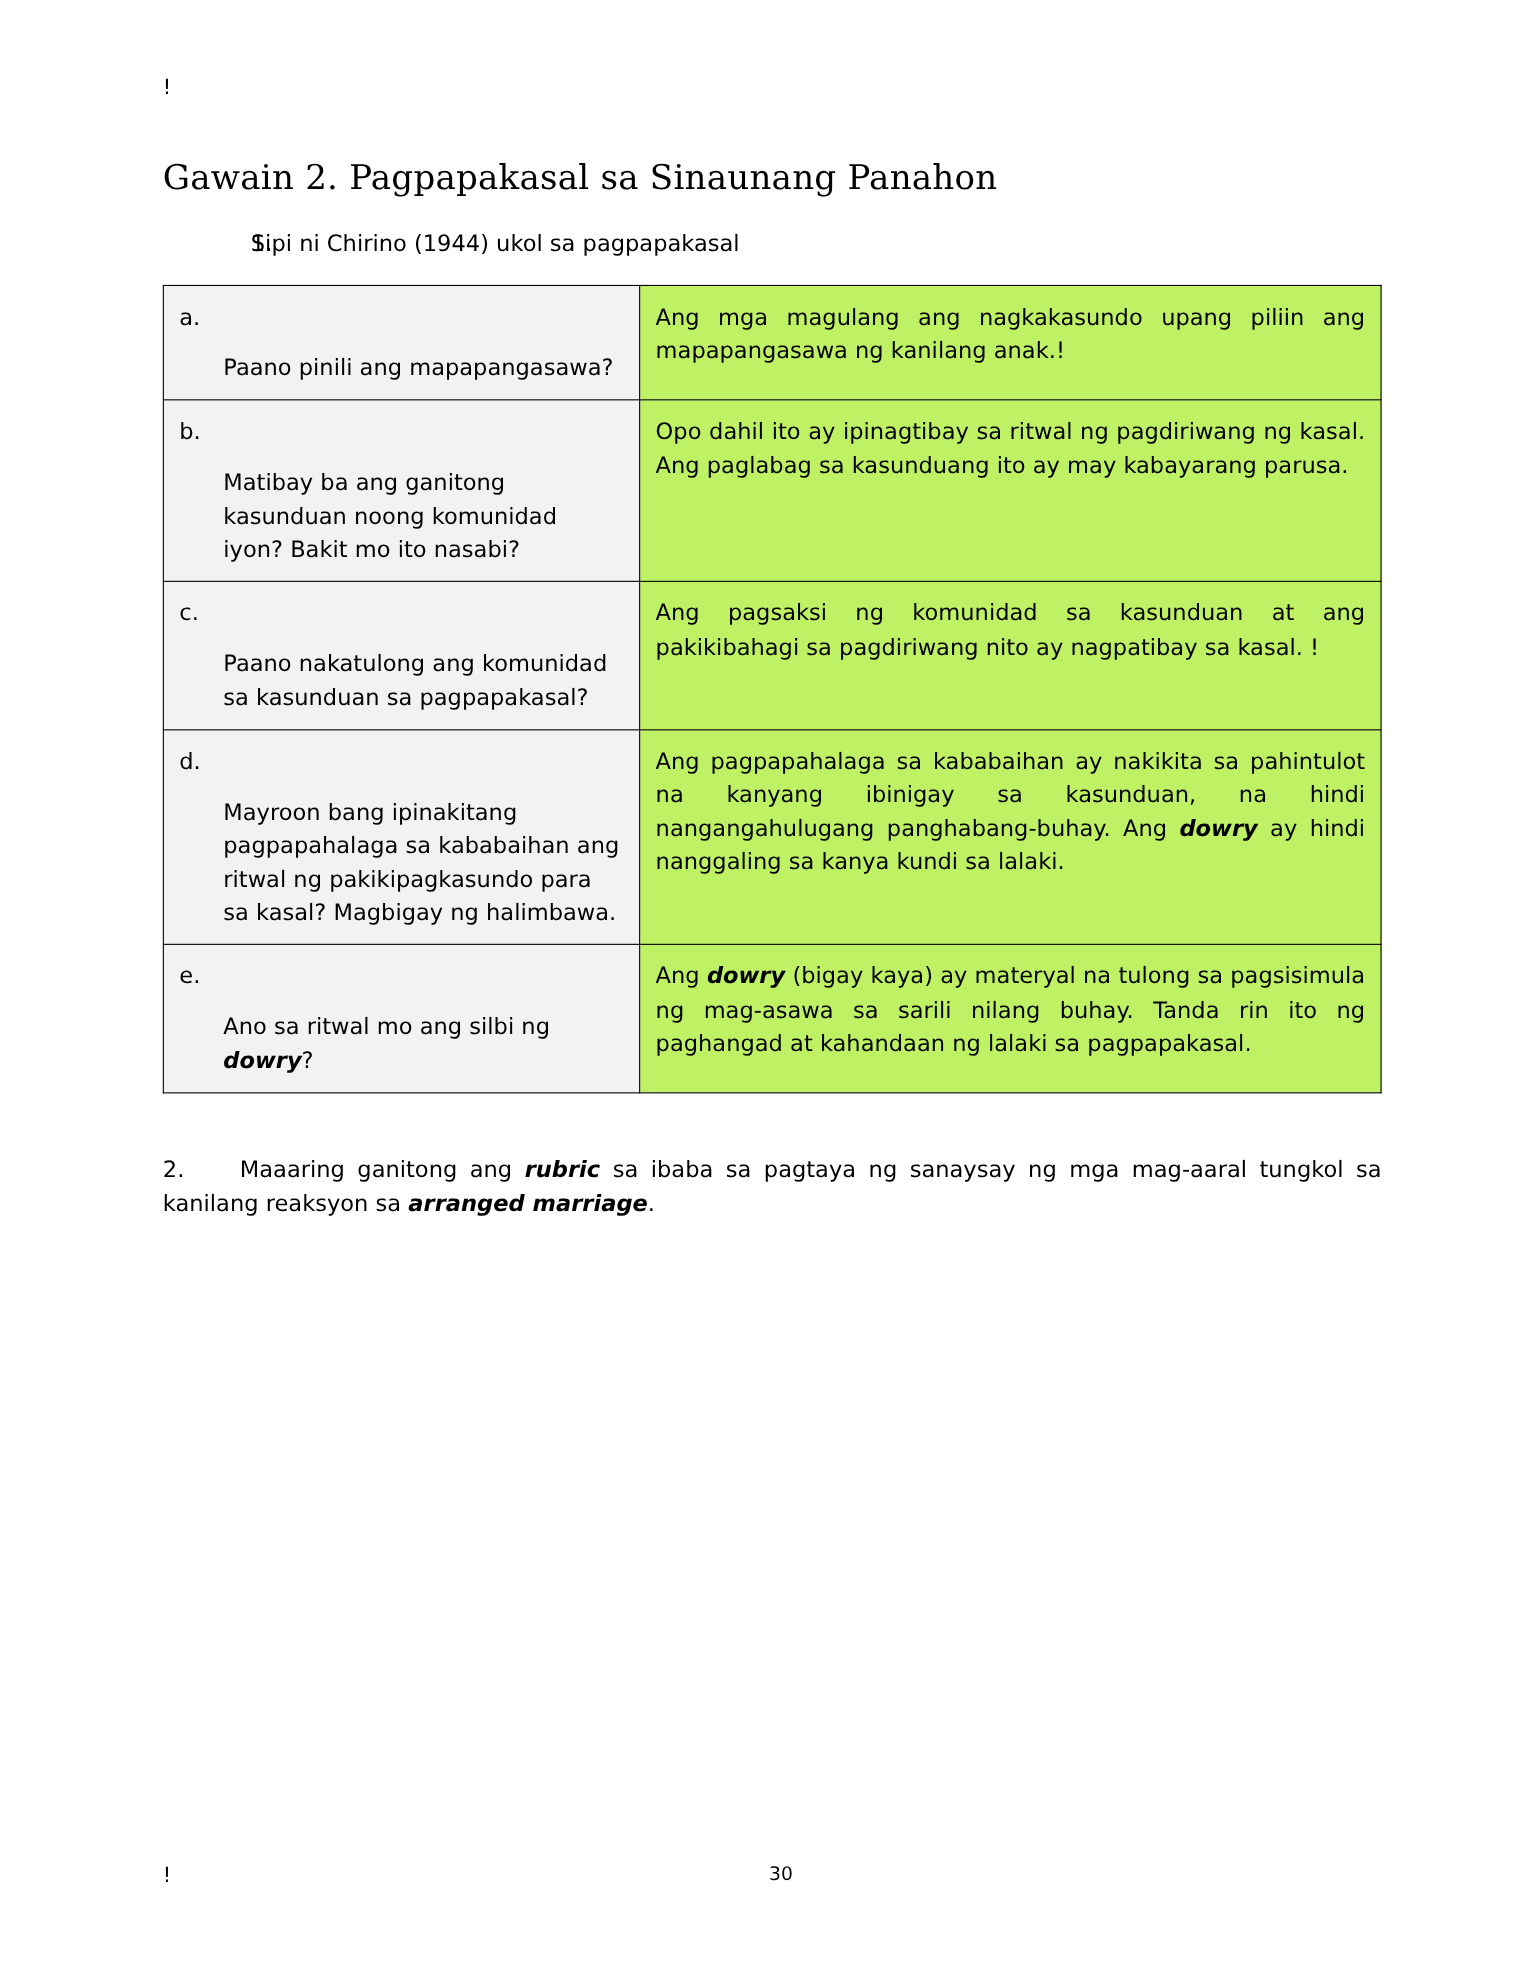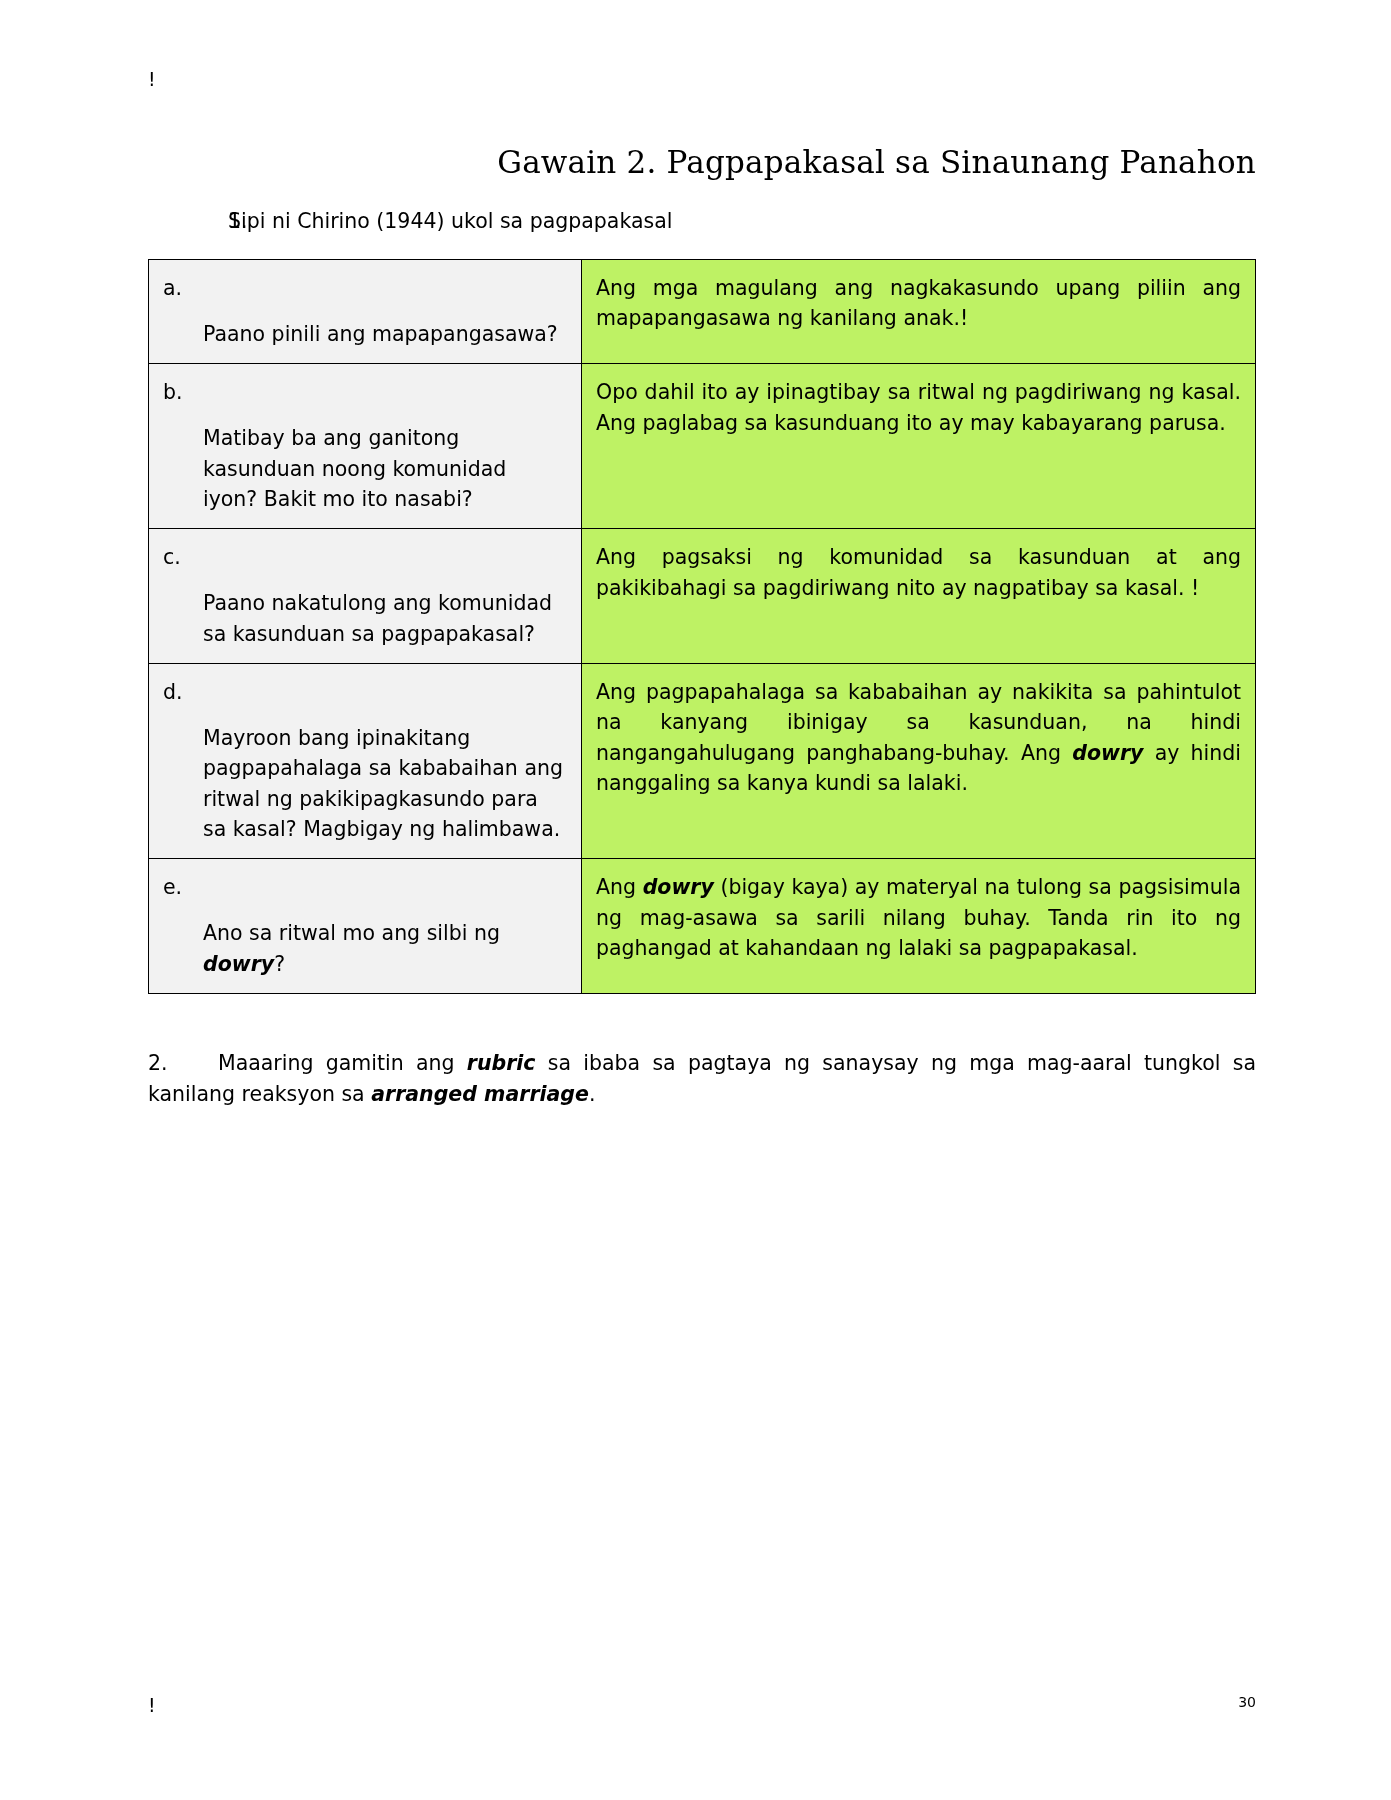--- a/index.html
+++ b/index.html
@@ -29,21 +29,20 @@
     color: #000;
     height: 26px;
   }
   .doc-title {
     font-family: "DejaVu Serif", serif;
     font-size: 31px;
     font-weight: normal;
     letter-spacing: 0.2px;
     margin: 48px 0 0 0;
     line-height: 1.2;
-    text-align: right;
   }
   .item-one {
     margin-top: 26px;
     font-size: 20.5px;
     line-height: 1.45;
     display: flex;
   }
   .item-one .num {
     width: 78px;
     padding-left: 80px;
@@ -109,22 +108,22 @@
     position: absolute;
     left: 0;
     top: 0;
     font-size: 19px;
   }
   .footer .fpage {
     position: absolute;
     left: 16px;
     right: 0;
     top: 0;
-    text-align: right;
-    font-size: 14px;
+    text-align: center;
+    font-size: 17px;
   }
 </style>
 </head>
 <body>
 
 <div class="page">
 
   <div class="top-marker">!</div>
 
   <h1 class="doc-title">Gawain 2. Pagpapakasal sa Sinaunang Panahon</h1>
@@ -181,20 +180,20 @@
           <div class="qrow">
             <span class="qletter">e.</span>
             <span class="qtext"><span>Ano sa ritwal mo ang silbi ng </span><i>dowry</i><span>?</span></span>
           </div>
         </td>
         <td class="acell"><span>Ang </span><i>dowry</i><span> (bigay kaya) ay materyal na tulong sa pagsisimula ng mag-asawa sa sarili nilang buhay. Tanda rin ito ng paghangad at kahandaan ng lalaki sa pagpapakasal.</span></td>
       </tr>
     </tbody>
   </table>
 
-  <div class="para2"><span class="numlbl">2.</span><span>Maaaring gamitin ang </span><i>rubric</i><span> sa ibaba sa pagtaya ng sanaysay ng mga mag-aaral tungkol sa kanilang reaksyon sa </span><i>arranged marriage</i><span>.</span></div>
+  <div class="para2"><span class="numlbl">2.</span><span>Maaaring ganitong ang </span><i>rubric</i><span> sa ibaba sa pagtaya ng sanaysay ng mga mag-aaral tungkol sa kanilang reaksyon sa </span><i>arranged marriage</i><span>.</span></div>
 
   <div class="footer">
     <span class="fmark">!</span>
     <span class="fpage">30</span>
   </div>
 
 </div>
 
 </body></html>

